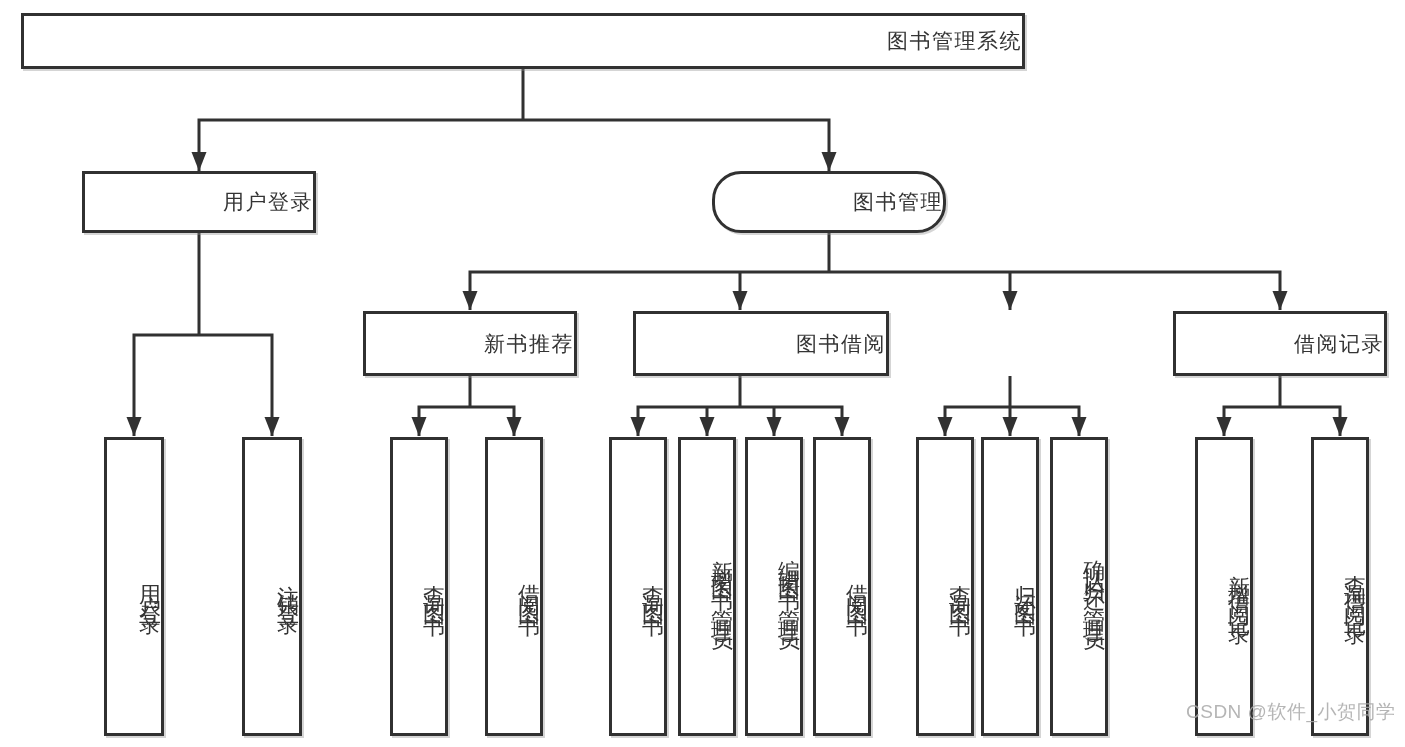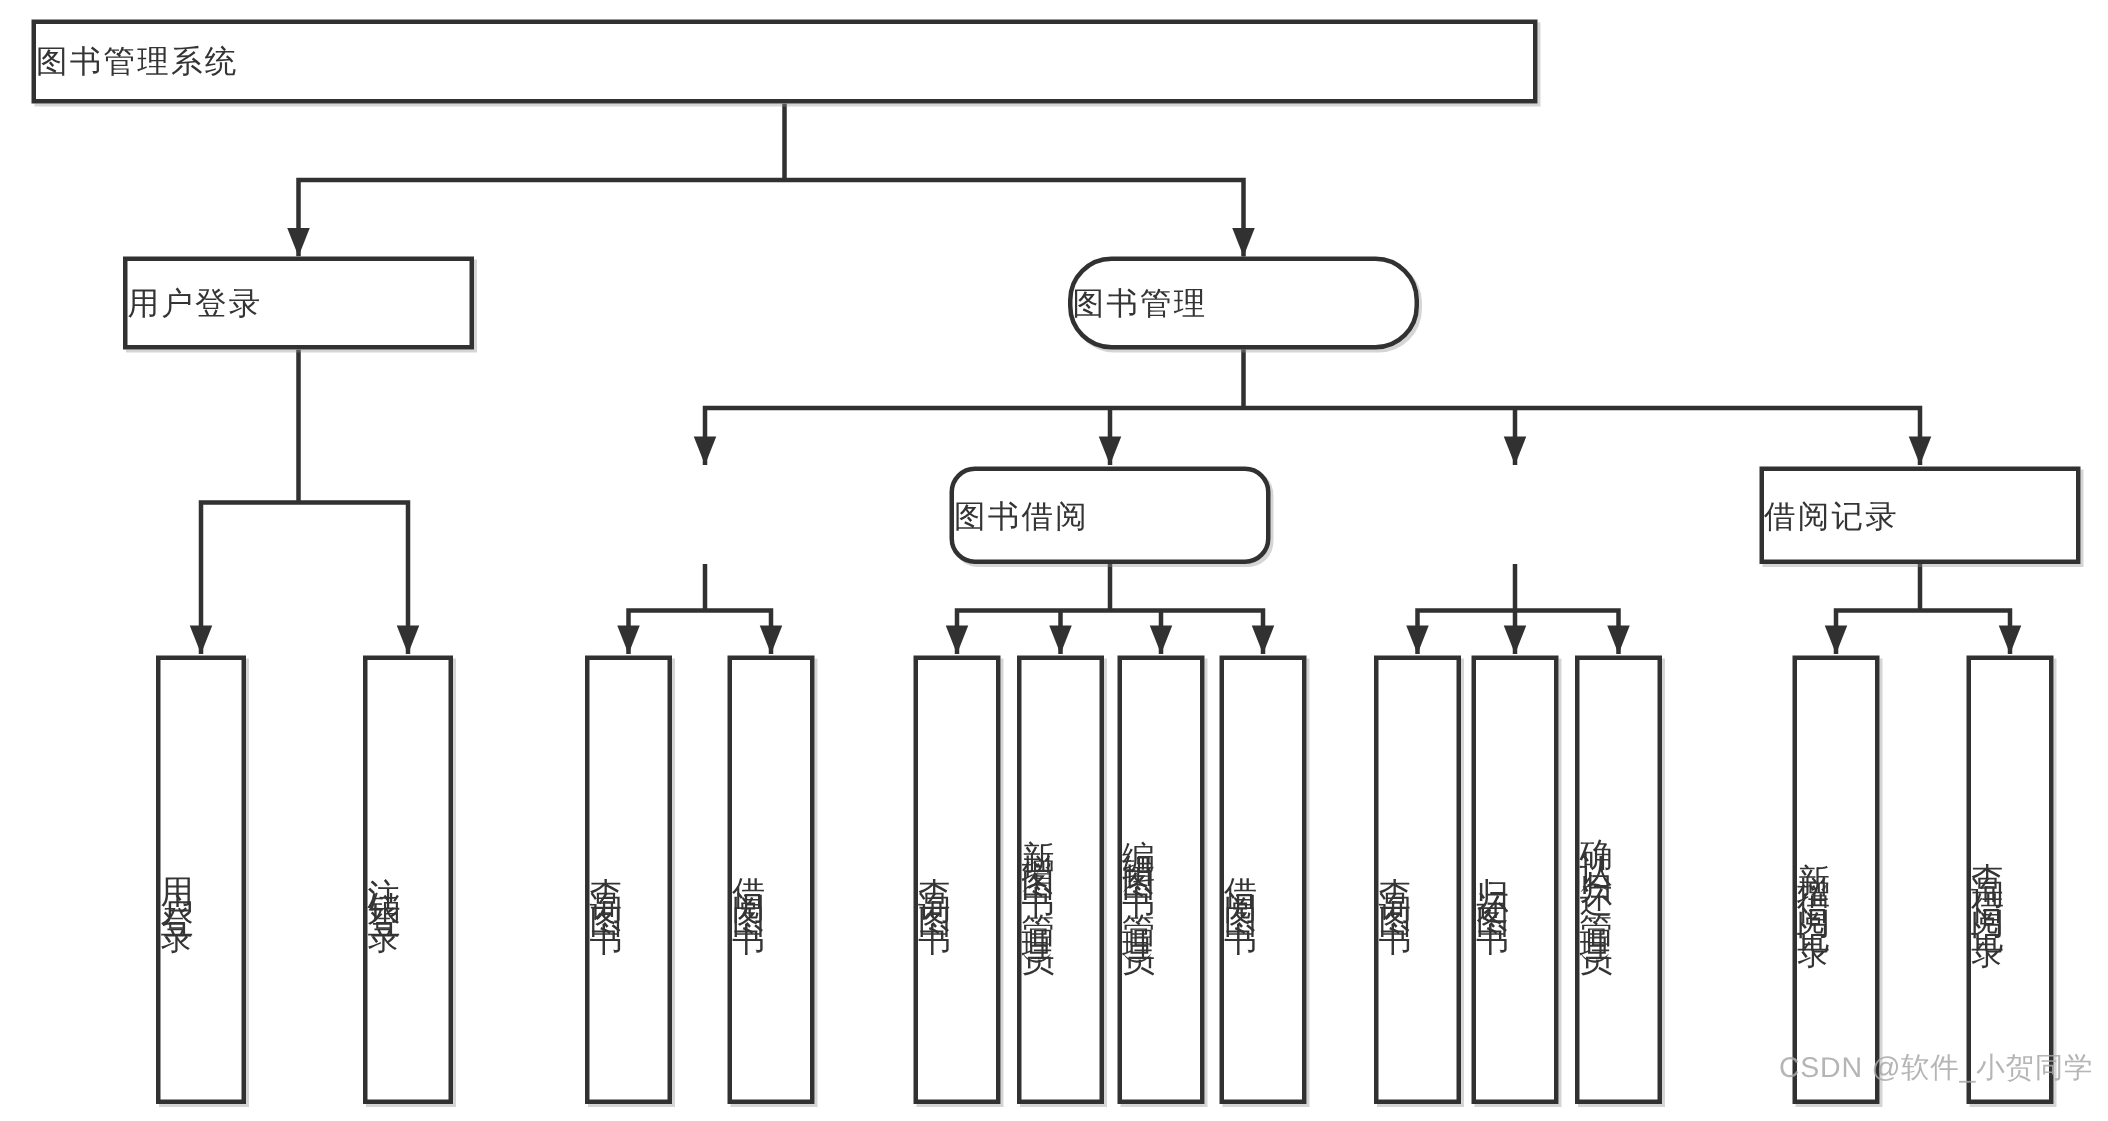--- a/index.html
+++ b/index.html
@@ -25,21 +25,21 @@
   }
   .connectors polygon { fill: #313131; stroke: none; }
   .node {
     position: absolute;
     box-sizing: border-box;
     background: #ffffff;
     border: 3px solid #313131;
     box-shadow: 2px 2px 0 rgba(145,145,145,0.38);
     display: flex;
     align-items: center;
-    justify-content: flex-start;
+    justify-content: flex-end;
     color: #343434;
   }
   .node.h span {
     font-size: 21px;
     letter-spacing: 1.5px;
     white-space: nowrap;
   }
   .node.v span {
     writing-mode: vertical-lr;
     text-orientation: mixed;
@@ -110,21 +110,24 @@
     <span>图书管理系统</span>
   </div>
 
   <div class="node h" style="left:82px; top:171px; width:234px; height:62px;">
     <span>用户登录</span>
   </div>
   <div class="node h" style="left:712px; top:171px; width:234px; height:62px;border-radius:29px;">
     <span>图书管理</span>
   </div>
 
-  <div class="node h" style="left:633px; top:311px; width:214px; height:65px;border-radius:17px;">
+  <div class="node h" style="left:363px; top:311px; width:214px; height:65px;">
+    <span>新书推荐</span>
+  </div>
+  <div class="node h" style="left:633px; top:311px; width:256px; height:65px;">
     <span>图书借阅</span>
   </div>
   <div class="node h" style="left:1173px; top:311px; width:214px; height:65px;font-family:Liberation Mono, monospace;">
     <span>借阅记录</span>
   </div>
 
   <div class="node v" style="left:104px; top:437px; width:60px; height:299px;">
     <span>用户登录</span>
   </div>
   <div class="node v" style="left:242px; top:437px; width:60px; height:299px;">

